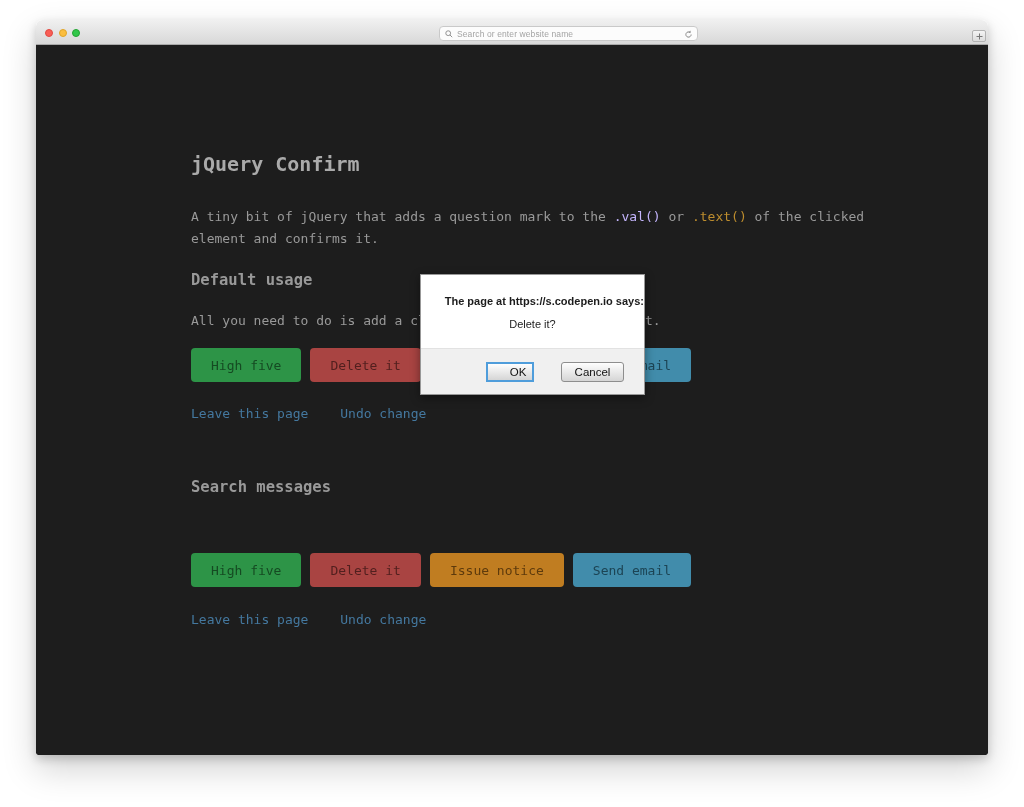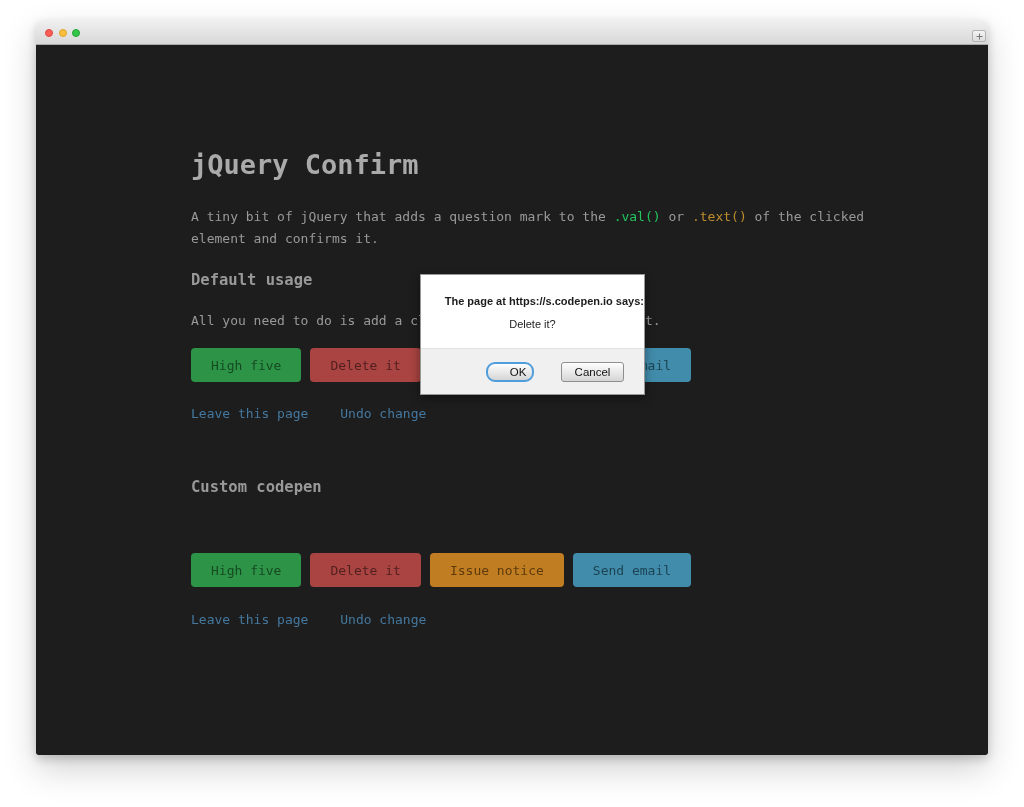--- a/index.html
+++ b/index.html
@@ -45,21 +45,21 @@
 
   
   .content {
     position:absolute; left:0; top:25px; width:100%; height:710px;
     overflow:hidden; border-radius:0 0 2px 2px;
   }
   .inner { position:relative; width:100%; height:100%; }
 
   .inner h1 {
     position:absolute; left:155px; top:106px;
-    font-size:27px; font-weight:bold; line-height:27px;
+    font-size:20px; font-weight:bold; line-height:27px;
   }
   .txt13 { font-size:13px; line-height:22px; }
   .intro { position:absolute; left:155px; top:161px; width:690px; }
   .h2 { position:absolute; left:155px; font-size:15.5px; font-weight:bold; line-height:16px;text-align:right; }
   .p2 { position:absolute; left:155px; white-space:nowrap; }
 
   .btnrow { position:absolute; left:155px; display:flex; gap:9px; }
   .btn {
     height:34px; padding:16px 20px; border:none; border-radius:4px;
     font-family:"DejaVu Sans Mono", monospace; font-size:13px; font-weight:normal;
@@ -89,73 +89,84 @@
     background:#f0f0f0; border-top:1px solid #e2e2e2;
   }
   .dbtn {
     position:absolute; top:13px; height:20px;
     background:linear-gradient(#fefefe,#d5d5d5);
     font-family:"Liberation Sans", sans-serif; font-size:11.5px; color:#111;
     text-align:center; line-height:17px;
   }
   .dbtn.ok {
     left:65px; width:48px;
-    border:2px solid #4f9ddb; border-radius:9px;padding-left:16px;
+    border:2px solid #4f9ddb; border-radius:0;padding-left:16px;
   }
   .dbtn.cancel {
     left:140px; width:63px;
     border:1px solid #8e8e8e; border-radius:3px; line-height:18px;
   }
 </style>
 </head>
 <body>
 
 <div class="window">
 
   <div class="chrome">
     <div class="lights">
       <span class="light red"></span>
       <span class="light yellow"></span>
       <span class="light green"></span>
     </div>
 
+    <div class="urlbar">
+      <svg class="search-ic" viewBox="0 0 10 10">
+        <circle cx="4" cy="4" r="3" fill="none" stroke="#8e8e8e" stroke-width="1.2"></circle>
+        <line x1="6.2" y1="6.2" x2="9" y2="9" stroke="#8e8e8e" stroke-width="1.2"></line>
+      </svg>
+      <span class="ph">Search or enter website name</span>
+      <svg class="reload-ic" viewBox="0 0 12 12">
+        <path d="M9.5 6a3.5 3.5 0 1 1-1.2-2.6" fill="none" stroke="#7e7e7e" stroke-width="1.2"></path>
+        <path d="M8.6 0.8 L8.8 3.6 L6.1 3.2 Z" fill="#7e7e7e"></path>
+      </svg>
+    </div>
 
     <div class="newtab" aria-label="+">
       <svg width="7" height="7" viewBox="0 0 7 7">
         <line x1="3.5" y1="0.5" x2="3.5" y2="6.5" stroke="#777777" stroke-width="1"></line>
         <line x1="0.5" y1="3.5" x2="6.5" y2="3.5" stroke="#777777" stroke-width="1"></line>
       </svg>
   </div>
   </div>
 
   <div class="content" style="background: rgb(29, 29, 29);">
     <div class="inner" style="color: rgb(153, 153, 153);">
 
       <h1 style="color: rgb(170, 170, 170);">jQuery Confirm</h1>
 
       <p class="intro txt13">
-        <span>A tiny bit of jQuery that adds a question mark to the </span><span class="code" style="color: #22c55e;">.val()</span><span> or </span><span class="code" style="color: rgb(189, 141, 46); margin-top: 13px;">.text()</span><span> of the clicked element and confirms it.</span>
+        <span>A tiny bit of jQuery that adds a question mark to the </span><span class="code" style="color: #c4b5fd;">.val()</span><span> or </span><span class="code" style="color: rgb(189, 141, 46); margin-top: 13px;">.text()</span><span> of the clicked element and confirms it.</span>
       </p>
 
       <h2 class="h2" style="top:227px">Default usage</h2>
       <p class="p2 txt13" style="top:265px">All you need to do is add a class of confirm to the element.</p>
 
       <div class="btnrow" style="top:303px">
         <button class="btn" style="background: rgb(45, 148, 71); color: rgb(21, 74, 34);">High five</button>
         <button class="btn" style="background: rgb(169, 68, 66); color: rgb(81, 31, 30);">Delete it</button>
         <button class="btn" style="background: rgb(192, 125, 33); color: rgb(93, 58, 12);">Issue notice</button>
         <button class="btn" style="background: rgb(65, 140, 171); color: rgb(28, 68, 84);">Send email</button>
       </div>
 
       <div class="linkrow" style="top:355px">
         <a href="#" style="color: rgb(68, 120, 159);">Leave this page</a>
         <a href="#" style="color: rgb(68, 120, 159);">Undo change</a>
       </div>
 
-      <h2 class="h2" style="top:434px">Custom codepen</h2>
+      <h2 class="h2" style="top:434px">Search messages</h2>
 
       <div class="btnrow" style="top:508px">
         <button class="btn" style="background: rgb(45, 148, 71); color: rgb(21, 74, 34);">High five</button>
         <button class="btn" style="background: rgb(169, 68, 66); color: rgb(81, 31, 30);">Delete it</button>
         <button class="btn" style="background: rgb(192, 125, 33); color: rgb(93, 58, 12);">Issue notice</button>
         <button class="btn" style="background: rgb(65, 140, 171); color: rgb(28, 68, 84);">Send email</button>
       </div>
 
       <div class="linkrow" style="top:561px">
         <a href="#" style="color: rgb(68, 120, 159);">Leave this page</a>

